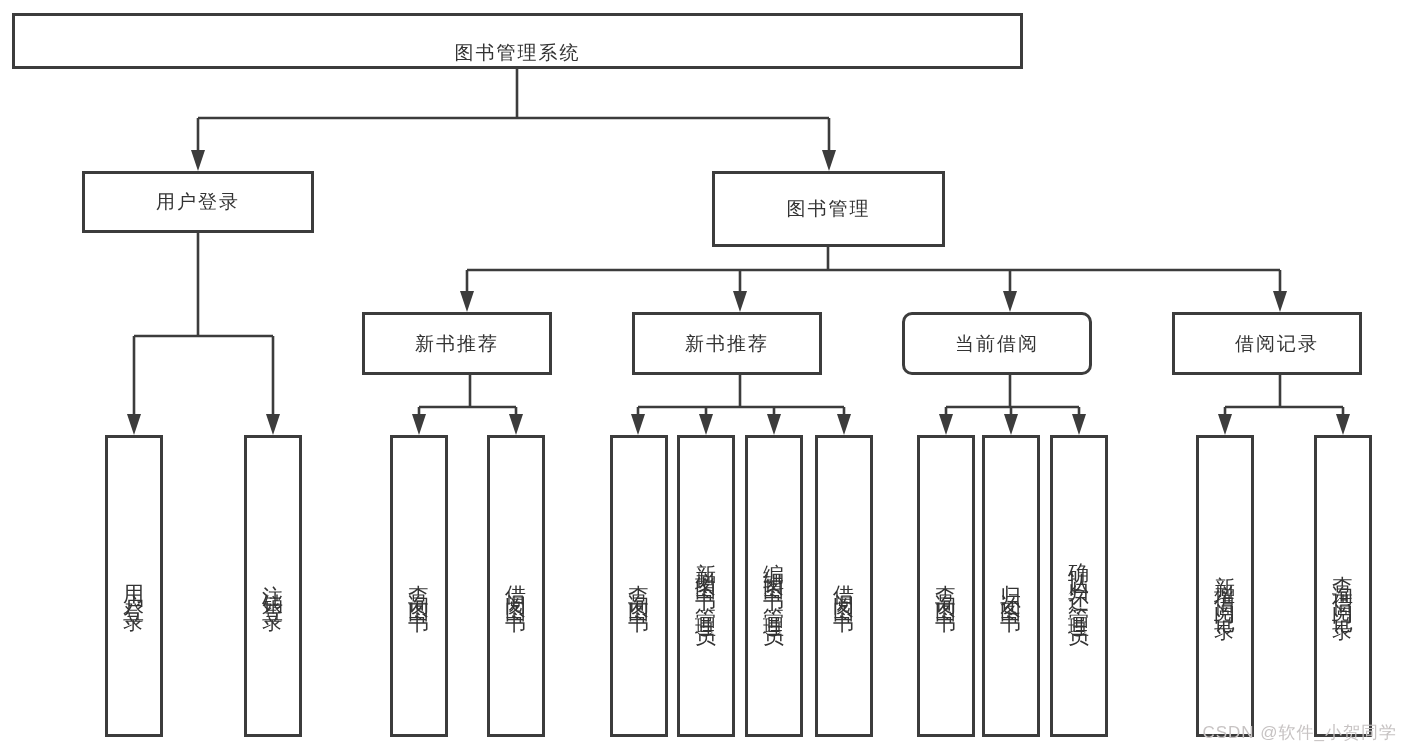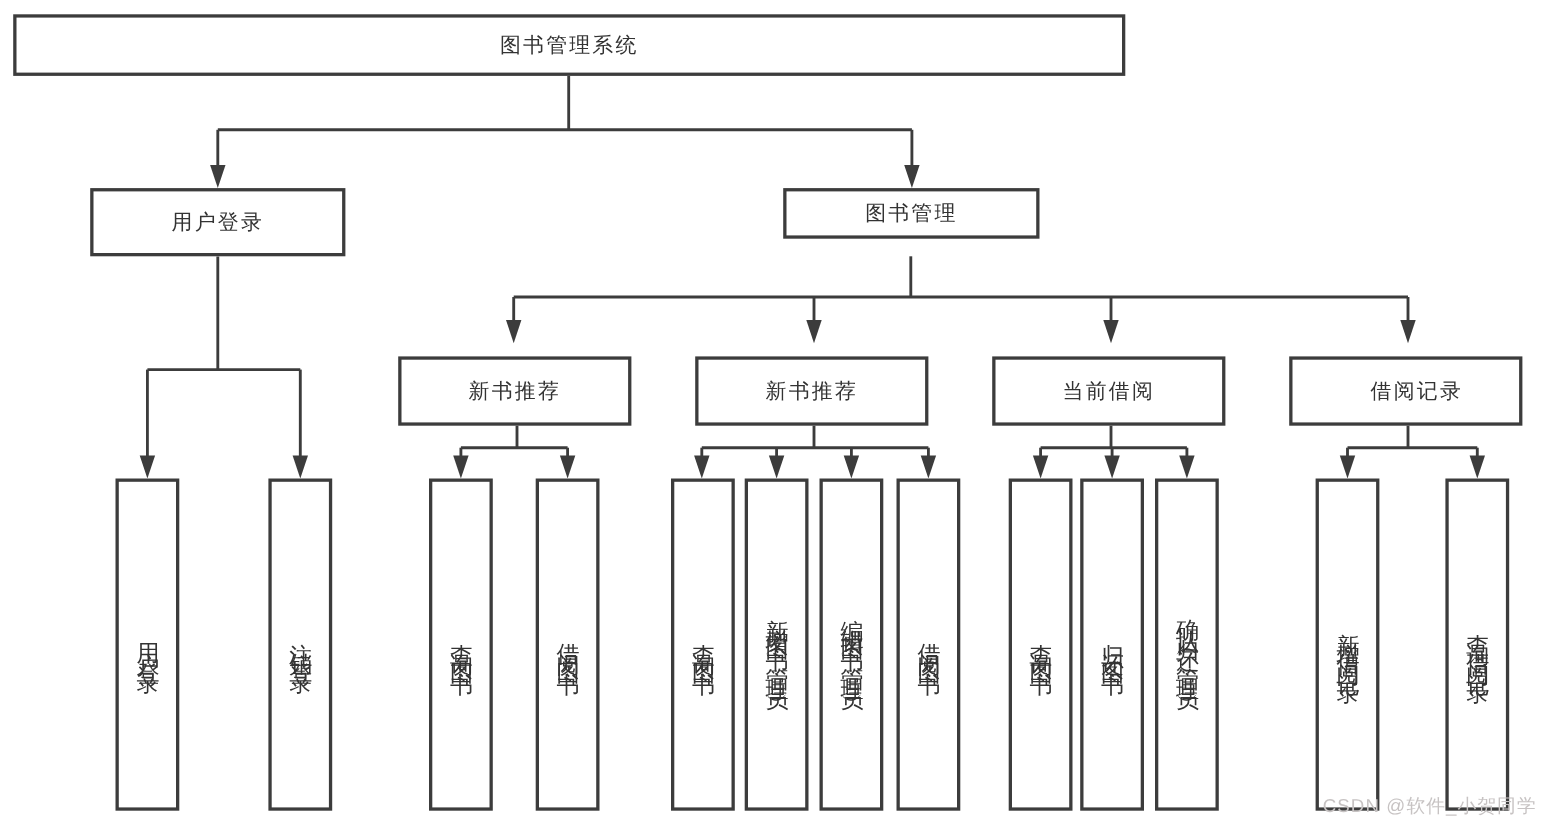--- a/index.html
+++ b/index.html
@@ -13,25 +13,25 @@
     position:absolute; box-sizing:border-box; background:#ffffff;
     border:3px solid #3c3c3c; display:flex; align-items:center; justify-content:center;
     z-index:2;
   }
   .hnode { font-size:19px; letter-spacing:2px; }
   .vnode span {
     writing-mode:vertical-rl; text-orientation:mixed;
     font-size:21px; line-height:1; letter-spacing:9px; white-space:nowrap;
   }
   
-  .root  { left:12px;  top:13px;  width:1011px; height:56px; }
+  .root  { left:12px;  top:13px;  width:1011px; height:56px;align-items:flex-end; }
   .l1a   { left:82px;  top:171px; width:232px; height:62px; }
-  .l1b   { left:712px; top:171px; width:233px; height:46px; }
-  .l2    { top:324px; height:63px; width:212px; }
-  .l2a   { left:362px; }  .l2b { left:632px; }  .l2c { left:902px; }  .l2d { left:1172px;padding-left:20px; }
+  .l1b   { left:712px; top:171px; width:233px; height:76px; }
+  .l2    { top:312px; height:63px; width:190px; }
+  .l2a   { left:362px; }  .l2b { left:632px; }  .l2c { left:902px;border-radius:10px; }  .l2d { left:1172px;padding-left:20px; }
   .leaf  { top:435px; height:302px; width:58px; }
   .f01 { left:105px; }  .f02 { left:244px; }  .f03 { left:390px; }  .f04 { left:487px; }
   .f05 { left:610px; }  .f06 { left:677px; }  .f07 { left:745px; }  .f08 { left:815px; }
   .f09 { left:917px; }  .f10 { left:982px; }  .f11 { left:1050px; } .f12 { left:1196px; }
   .f13 { left:1314px; }
   .watermark {
     position:absolute; right:8px; bottom:3px; z-index:4;
     font-size:17px; letter-spacing:1px; color:#c7c3c3;
   }
 </style>

